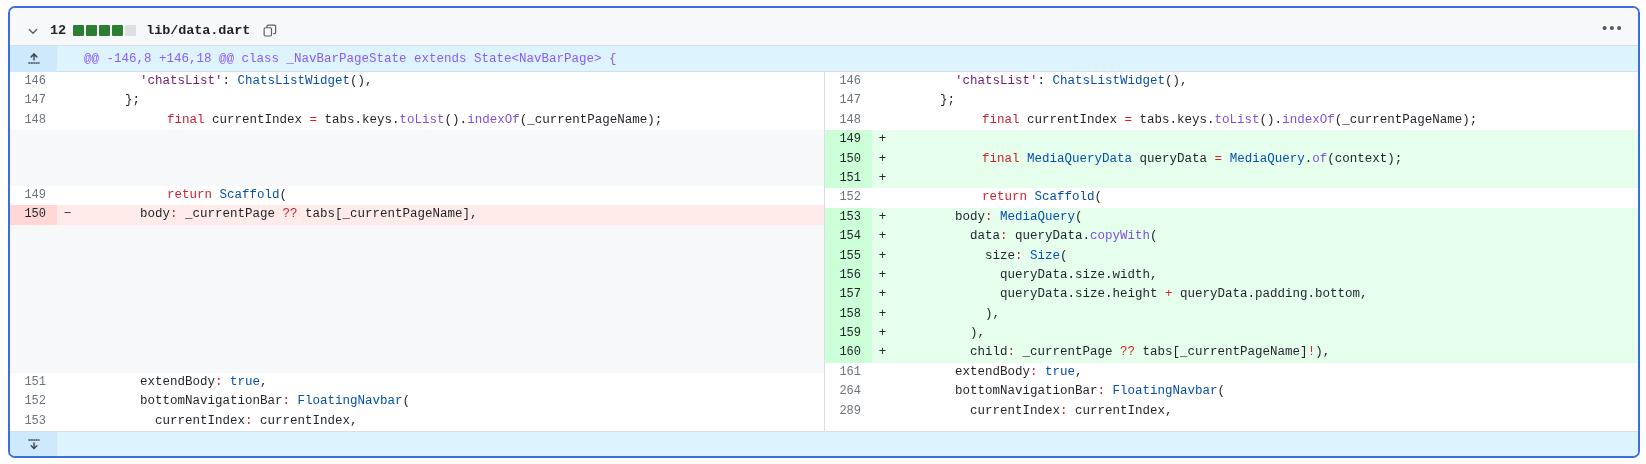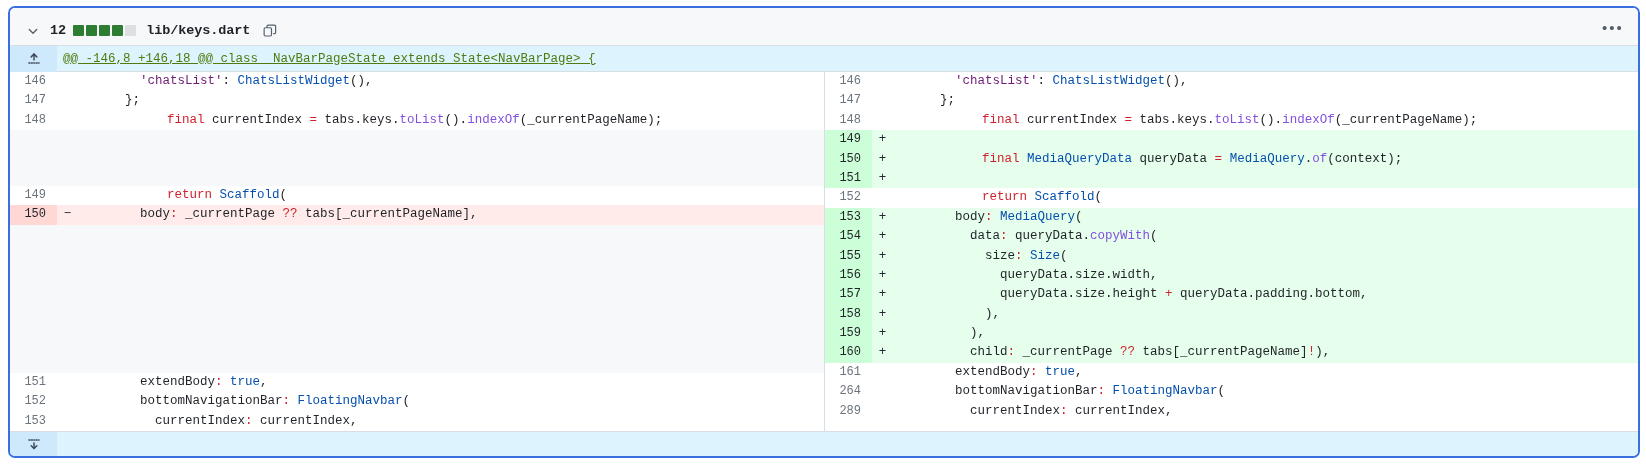--- a/index.html
+++ b/index.html
@@ -102,24 +102,23 @@
     background: #cfe9fc;
     display: flex;
     align-items: center;
     justify-content: center;
     cursor: pointer;
     color: #3f4a56;
   }
   .hunk-text {
     font-family: "Liberation Mono", monospace;
     font-size: 12.5px;
-    color: #4d7c0f;
-    padding-left: 6px;
+    color: #8b5cf6;
+    padding-left: 27px;
     white-space: pre;
-    text-decoration: underline;
   }
 
   
   .diff-body {
     flex: 1 1 auto;
     display: flex;
     overflow: hidden;
     position: relative;
   }
   .split-side {
@@ -212,21 +211,21 @@
       </svg>
     </div>
     <div class="stat-count">12</div>
     <div class="diffstat">
       <span class="sq-add"></span>
       <span class="sq-add"></span>
       <span class="sq-add"></span>
       <span class="sq-add"></span>
       <span class="sq-neutral"></span>
     </div>
-    <div class="file-path">lib/keys.dart</div>
+    <div class="file-path">lib/data.dart</div>
     <div class="copy-btn">
       <svg width="14" height="14" viewBox="0 0 16 16" fill="none" aria-hidden="true">
         <rect x="1.3" y="4.3" width="8.4" height="9.4" rx="1.3" stroke="#57606a" stroke-width="1.35"></rect>
         <path d="M4.6 4.0V2.6a1.3 1.3 0 0 1 1.3-1.3h7.2a1.3 1.3 0 0 1 1.3 1.3v7.2a1.3 1.3 0 0 1-1.3 1.3h-1.4" stroke="#57606a" stroke-width="1.35" stroke-linejoin="round"></path>
       </svg>
     </div>
     <div class="spacer"></div>
     <div class="kebab-btn">•••</div>
   </div>
 

